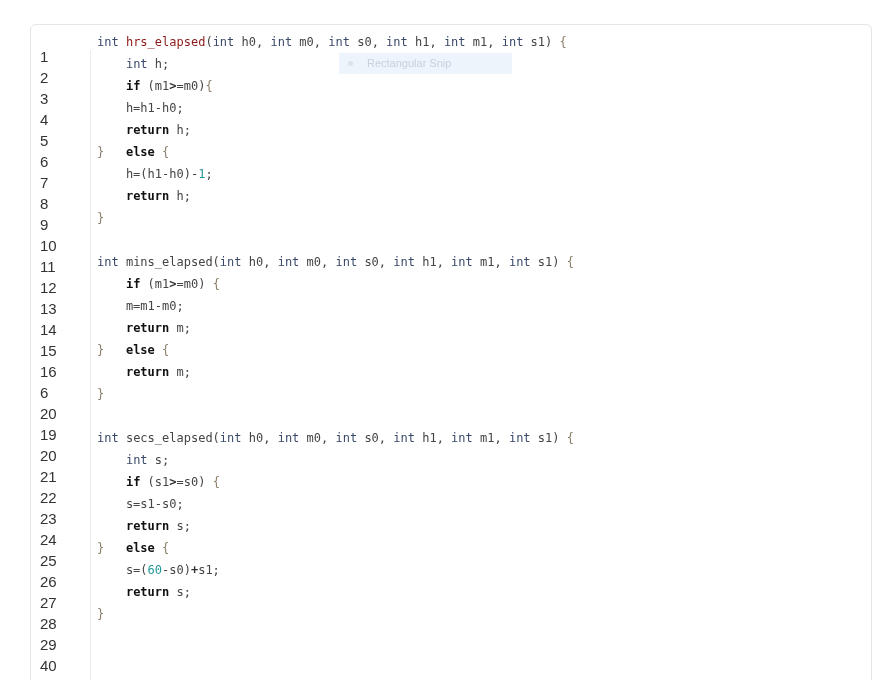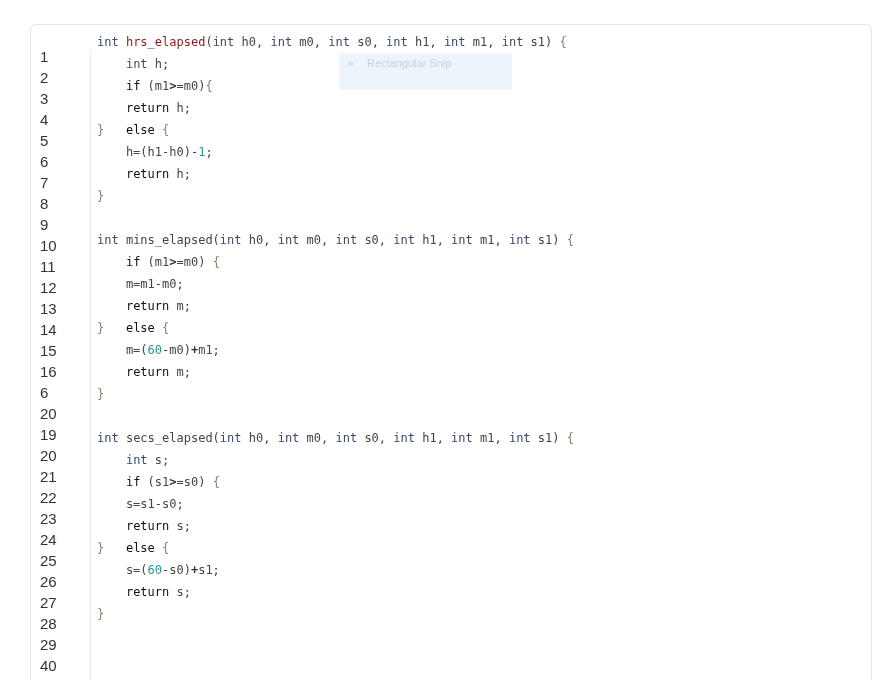--- a/index.html
+++ b/index.html
@@ -49,32 +49,32 @@
     font-family: "DejaVu Sans Mono", monospace;
     font-size: 12px;
     color: #444444;
   }
   .code .row {
     height: 22px;
     line-height: 22px;
     white-space: pre;
   }
   .kw-type { color: #3b4a6b; }
-  .kw { color: #111111; font-weight: normal; }
+  .kw { color: #111111; font-weight: bold; }
   .fn-def { color: #8b1a1a; }
   .num { color: #22999a; }
   .brace { color: #8a7d6a; }
   .op { color: #333333; font-weight: bold; }
   .plain { color: #444444; }
   .snip {
     position: absolute;
     left: 339px;
     top: 53px;
     width: 173px;
-    height: 37px;
+    height: 21px;
     background: #eef4fc;
     font-family: "Liberation Sans", sans-serif;
     font-size: 11px;
     color: #c8d0da;
     line-height: 21px;
     box-sizing: border-box;
     padding-left: 9px;
   }
   .snip .dot {
     display: inline-block;
@@ -124,32 +124,32 @@
     <div class="ln">27</div>
     <div class="ln">28</div>
     <div class="ln">29</div>
     <div class="ln">40</div>
   </div>
 
 <div class="code" id="code-container">
     <div class="row"><span class="kw-type">int</span><span class="plain"> </span><span class="fn-def">hrs_elapsed</span><span class="plain">(</span><span class="kw-type">int</span><span class="plain"> h0, </span><span class="kw-type">int</span><span class="plain"> m0, </span><span class="kw-type">int</span><span class="plain"> s0, </span><span class="kw-type">int</span><span class="plain"> h1, </span><span class="kw-type">int</span><span class="plain"> m1, </span><span class="kw-type">int</span><span class="plain"> s1) </span><span class="brace">{</span></div>
     <div class="row"><span class="plain">    </span><span class="kw-type">int</span><span class="plain"> h;</span></div>
     <div class="row"><span class="plain">    </span><span class="kw">if</span><span class="plain"> (m1</span><span class="op">&gt;</span><span class="plain">=m0)</span><span class="brace">{</span></div>
+    <div class="row"><span class="plain">    h=h1-h0;</span></div>
     <div class="row"><span class="plain">    </span><span class="kw">return</span><span class="plain"> h;</span></div>
     <div class="row"><span class="brace">}</span><span class="plain">   </span><span class="kw">else</span><span class="plain"> </span><span class="brace">{</span></div>
     <div class="row"><span class="plain">    h=(h1-h0)-</span><span class="num">1</span><span class="plain">;</span></div>
     <div class="row"><span class="plain">    </span><span class="kw">return</span><span class="plain"> h;</span></div>
     <div class="row"><span class="brace">}</span></div>
     <div class="row"><span class="plain"></span></div>
     <div class="row"><span class="kw-type">int</span><span class="plain"> mins_elapsed(</span><span class="kw-type">int</span><span class="plain"> h0, </span><span class="kw-type">int</span><span class="plain"> m0, </span><span class="kw-type">int</span><span class="plain"> s0, </span><span class="kw-type">int</span><span class="plain"> h1, </span><span class="kw-type">int</span><span class="plain"> m1, </span><span class="kw-type">int</span><span class="plain"> s1) </span><span class="brace">{</span></div>
     <div class="row"><span class="plain">    </span><span class="kw">if</span><span class="plain"> (m1</span><span class="op">&gt;</span><span class="plain">=m0) </span><span class="brace">{</span></div>
     <div class="row"><span class="plain">    m=m1-m0;</span></div>
     <div class="row"><span class="plain">    </span><span class="kw">return</span><span class="plain"> m;</span></div>
     <div class="row"><span class="brace">}</span><span class="plain">   </span><span class="kw">else</span><span class="plain"> </span><span class="brace">{</span></div>
-    <div class="row"><span class="plain">    m=(</span><span class="num">60</span><span class="plain">-m0)</span><span class="op">+</span><span class="plain">m1;</span></div>
     <div class="row"><span class="plain">    </span><span class="kw">return</span><span class="plain"> m;</span></div>
     <div class="row"><span class="brace">}</span></div>
     <div class="row"><span class="plain"></span></div>
     <div class="row"><span class="kw-type">int</span><span class="plain"> secs_elapsed(</span><span class="kw-type">int</span><span class="plain"> h0, </span><span class="kw-type">int</span><span class="plain"> m0, </span><span class="kw-type">int</span><span class="plain"> s0, </span><span class="kw-type">int</span><span class="plain"> h1, </span><span class="kw-type">int</span><span class="plain"> m1, </span><span class="kw-type">int</span><span class="plain"> s1) </span><span class="brace">{</span></div>
     <div class="row"><span class="plain">    </span><span class="kw-type">int</span><span class="plain"> s;</span></div>
     <div class="row"><span class="plain">    </span><span class="kw">if</span><span class="plain"> (s1</span><span class="op">&gt;</span><span class="plain">=s0) </span><span class="brace">{</span></div>
     <div class="row"><span class="plain">    s=s1-s0;</span></div>
     <div class="row"><span class="plain">    </span><span class="kw">return</span><span class="plain"> s;</span></div>
     <div class="row"><span class="brace">}</span><span class="plain">   </span><span class="kw">else</span><span class="plain"> </span><span class="brace">{</span></div>
     <div class="row"><span class="plain">    s=(</span><span class="num">60</span><span class="plain">-s0)</span><span class="op">+</span><span class="plain">s1;</span></div>

